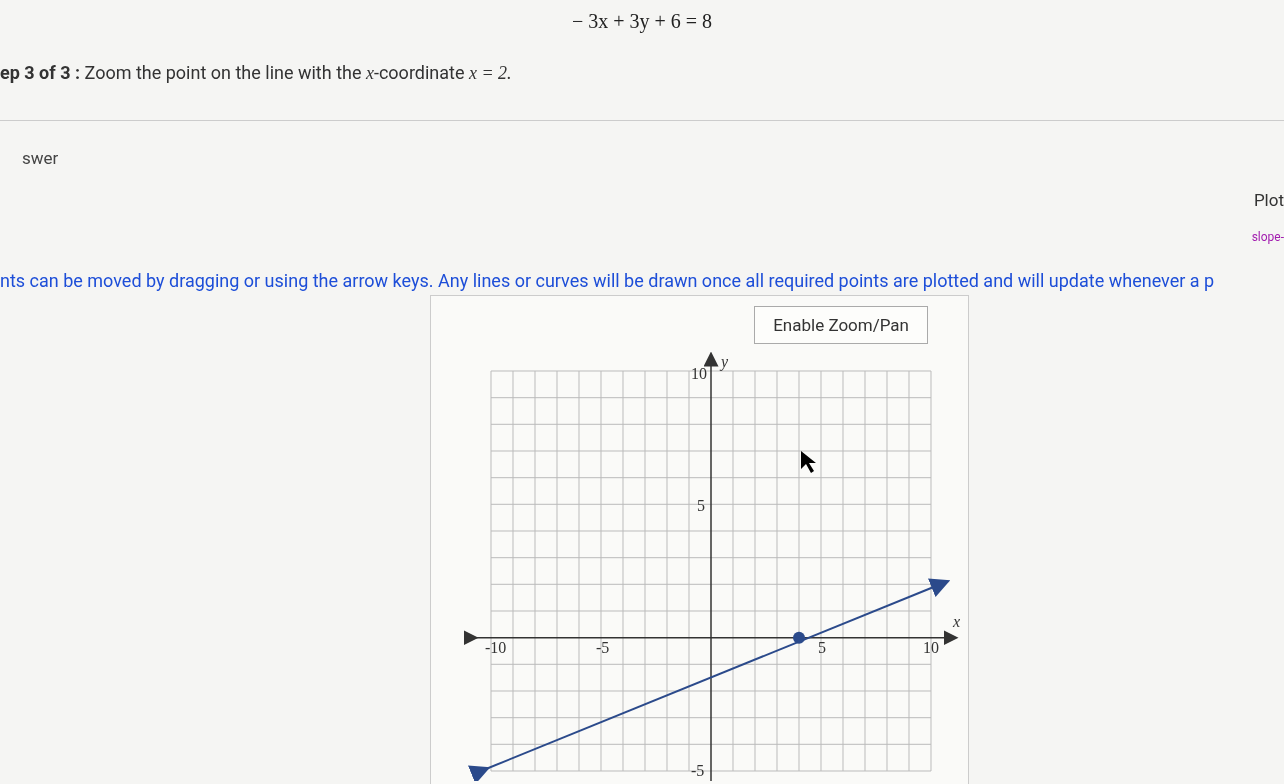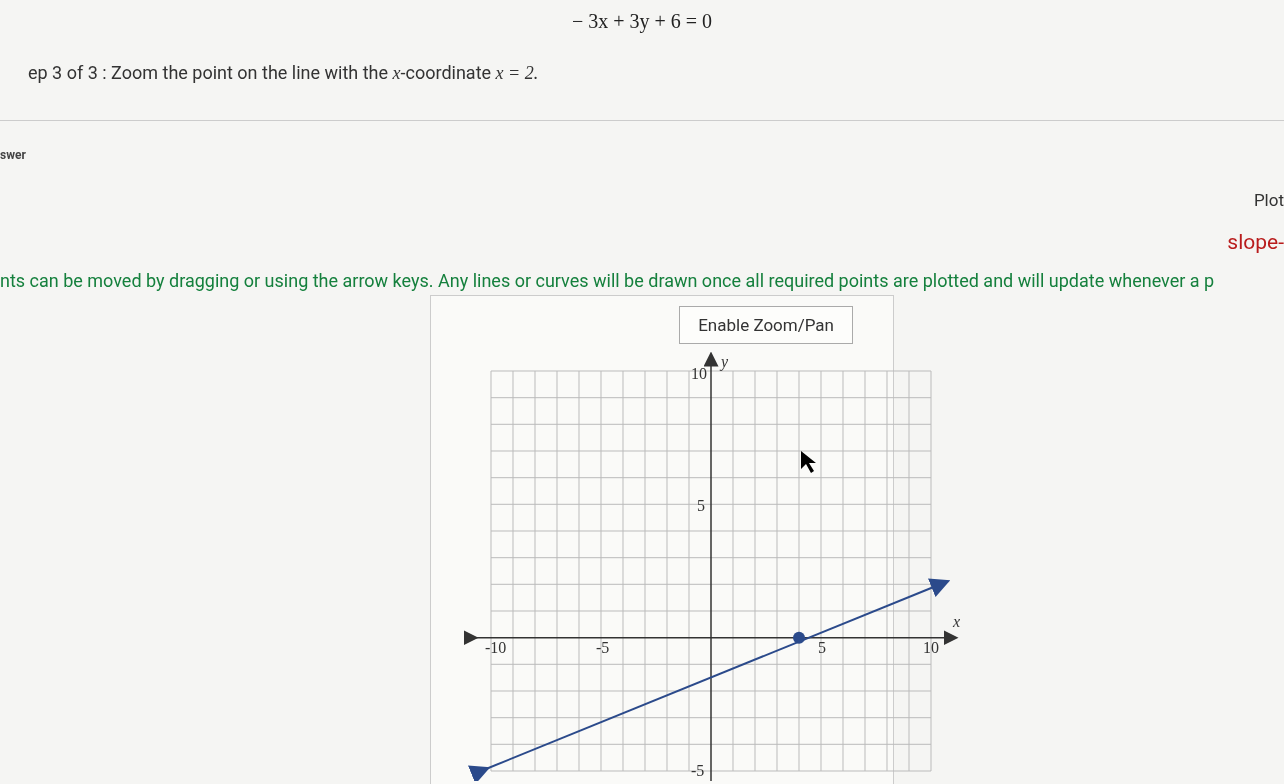--- a/index.html
+++ b/index.html
@@ -21,63 +21,64 @@
     font-family: "Times New Roman", serif;
     color: #222;
   }
   .step-instruction {
     position: absolute;
     top: 62px;
     left: 0;
     font-size: 18px;
     color: #333;
   }
-  .step-instruction b { font-weight: 400; padding-left: 28px; }
+  .step-instruction b { font-weight: 700; }
   .divider {
     position: absolute;
     top: 120px;
     left: 0;
     right: 0;
     height: 1px;
     background: #ccc;
   }
   .answer-label {
     position: absolute;
     top: 148px;
     left: 0;
-    font-size: 12px;
-    font-weight: 700;
+    font-size: 17px;
+    font-weight: 400;
     color: #444;
+    padding-left: 22px;
   }
   .keyb {
     position: absolute;
     top: 190px;
     right: 0;
     font-size: 17px;
     color: #333;
   }
   .slope {
     position: absolute;
     top: 230px;
     right: 0;
-    font-size: 21px;
-    color: #b91c1c;
+    font-size: 12px;
+    color: #a21caf;
   }
   .hint-text {
     position: absolute;
     top: 270px;
     left: 0;
     font-size: 18px;
-    color: #15803d;
+    color: #1d4ed8;
   }
   .graph-wrapper {
     position: absolute;
     top: 295px;
     left: 430px;
-    width: 464px;
+    width: 539px;
     height: 490px;
     background: #fafaf8;
     border: 1px solid #ccc;
   }
   .zoom-btn {
     position: absolute;
     top: 10px;
     right: 40px;
     padding: 8px 18px;
     font-size: 17px;
@@ -93,21 +94,21 @@
     left: 10px;
     width: 530px;
     height: 430px;
   }
   .italic-var { font-style: italic; font-family: "Times New Roman", serif; }
 </style>
 </head>
 <body>
 
 <div class="equation">
-  <span>− 3x + 3y + 6  =  0</span>
+  <span>− 3x + 3y + 6  =  8</span>
 </div>
 
 <div class="step-instruction">
   <b>ep 3 of 3 :</b><span>  Zoom the point on the line with the </span><span class="italic-var">x</span><span>-coordinate </span><span class="italic-var">x  =  2.</span>
 </div>
 
 <div class="divider"></div>
 
 <div class="answer-label">swer</div>
 

